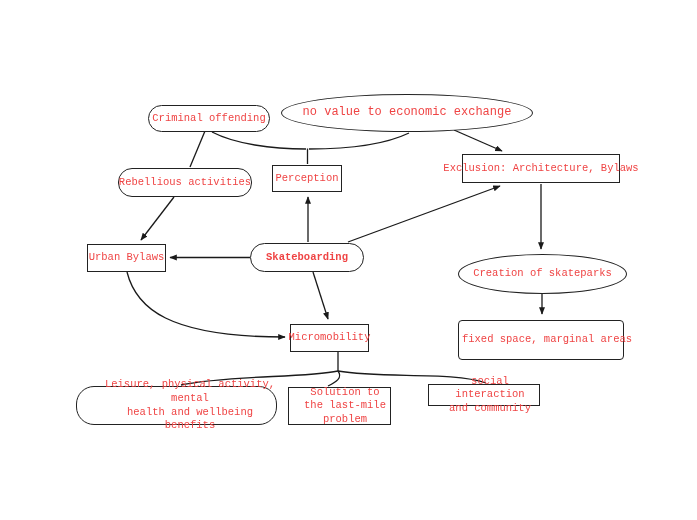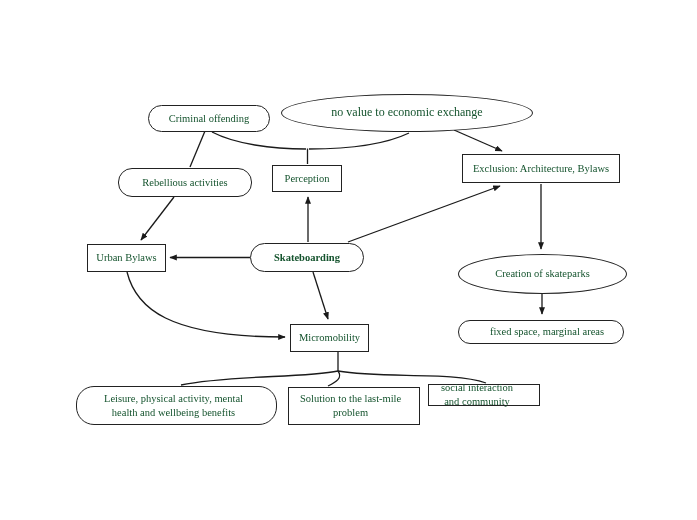--- a/index.html
+++ b/index.html
@@ -1,18 +1,18 @@
 <!DOCTYPE html>
 <html><head>
 <meta charset="utf-8">
 <style>
   html,body { margin:0; padding:0; background:#ffffff; }
   .stage {
     position:relative; width:697px; height:520px; background:#ffffff;
-    font-family:Liberation Serif, serif; color:#14532d;
+    font-family:Liberation Mono, monospace; color:#ef4444;
     overflow:hidden;
   }
   .edges { position:absolute; left:0; top:0; width:697px; height:520px; }
   .node {
     position:absolute; box-sizing:border-box; background:#ffffff;
     display:flex; align-items:center; justify-content:center;
     font-size:10.5px; line-height:1.3; text-align:center;
     white-space:nowrap;
   }
   .rect    { border:1.7px solid #222; }
@@ -67,24 +67,24 @@
   <div class="node rect" style="left:462px; top:154px; width:158px; height:29px;">Exclusion: Architecture, Bylaws</div>
 
   <div class="node rect" style="left:87px; top:244px; width:79px; height:28px;">Urban Bylaws</div>
 
   <div class="node round bold" style="left:250px; top:243px; width:114px; height:29px; border-radius:14.5px;">Skateboarding</div>
 
   <div class="node ellipse" style="left:458px; top:254px; width:169px; height:40px;">Creation of skateparks</div>
 
   <div class="node rect" style="left:290px; top:324px; width:79px; height:28px;">Micromobility</div>
 
-  <div class="node round" style="left:458px; top:320px; width:166px; height:24px; border-radius:13px;padding-left:12px;">fixed space, marginal areas</div>
+  <div class="node round" style="left:458px; top:320px; width:166px; height:40px; border-radius:4px;padding-left:12px;">fixed space, marginal areas</div>
 
   <div class="node biground multiline" style="left:76px; top:386px; width:201px; height:39px; padding-left:27px;">Leisure, physical activity, mental
 health and wellbeing benefits</div>
 
-  <div class="node rect multiline" style="left:288px; top:387px; width:132px; height:38px; padding-left:11px;">Solution to the last-mile
+  <div class="node rect multiline" style="left:288px; top:387px; width:103px; height:38px; padding-left:11px;">Solution to the last-mile
 problem</div>
 
   <div class="node rect multiline" style="left:428px; top:384px; width:112px; height:22px; padding-left:12px;">social interaction
 and community</div>
 
 </div>
 
 </body></html>

